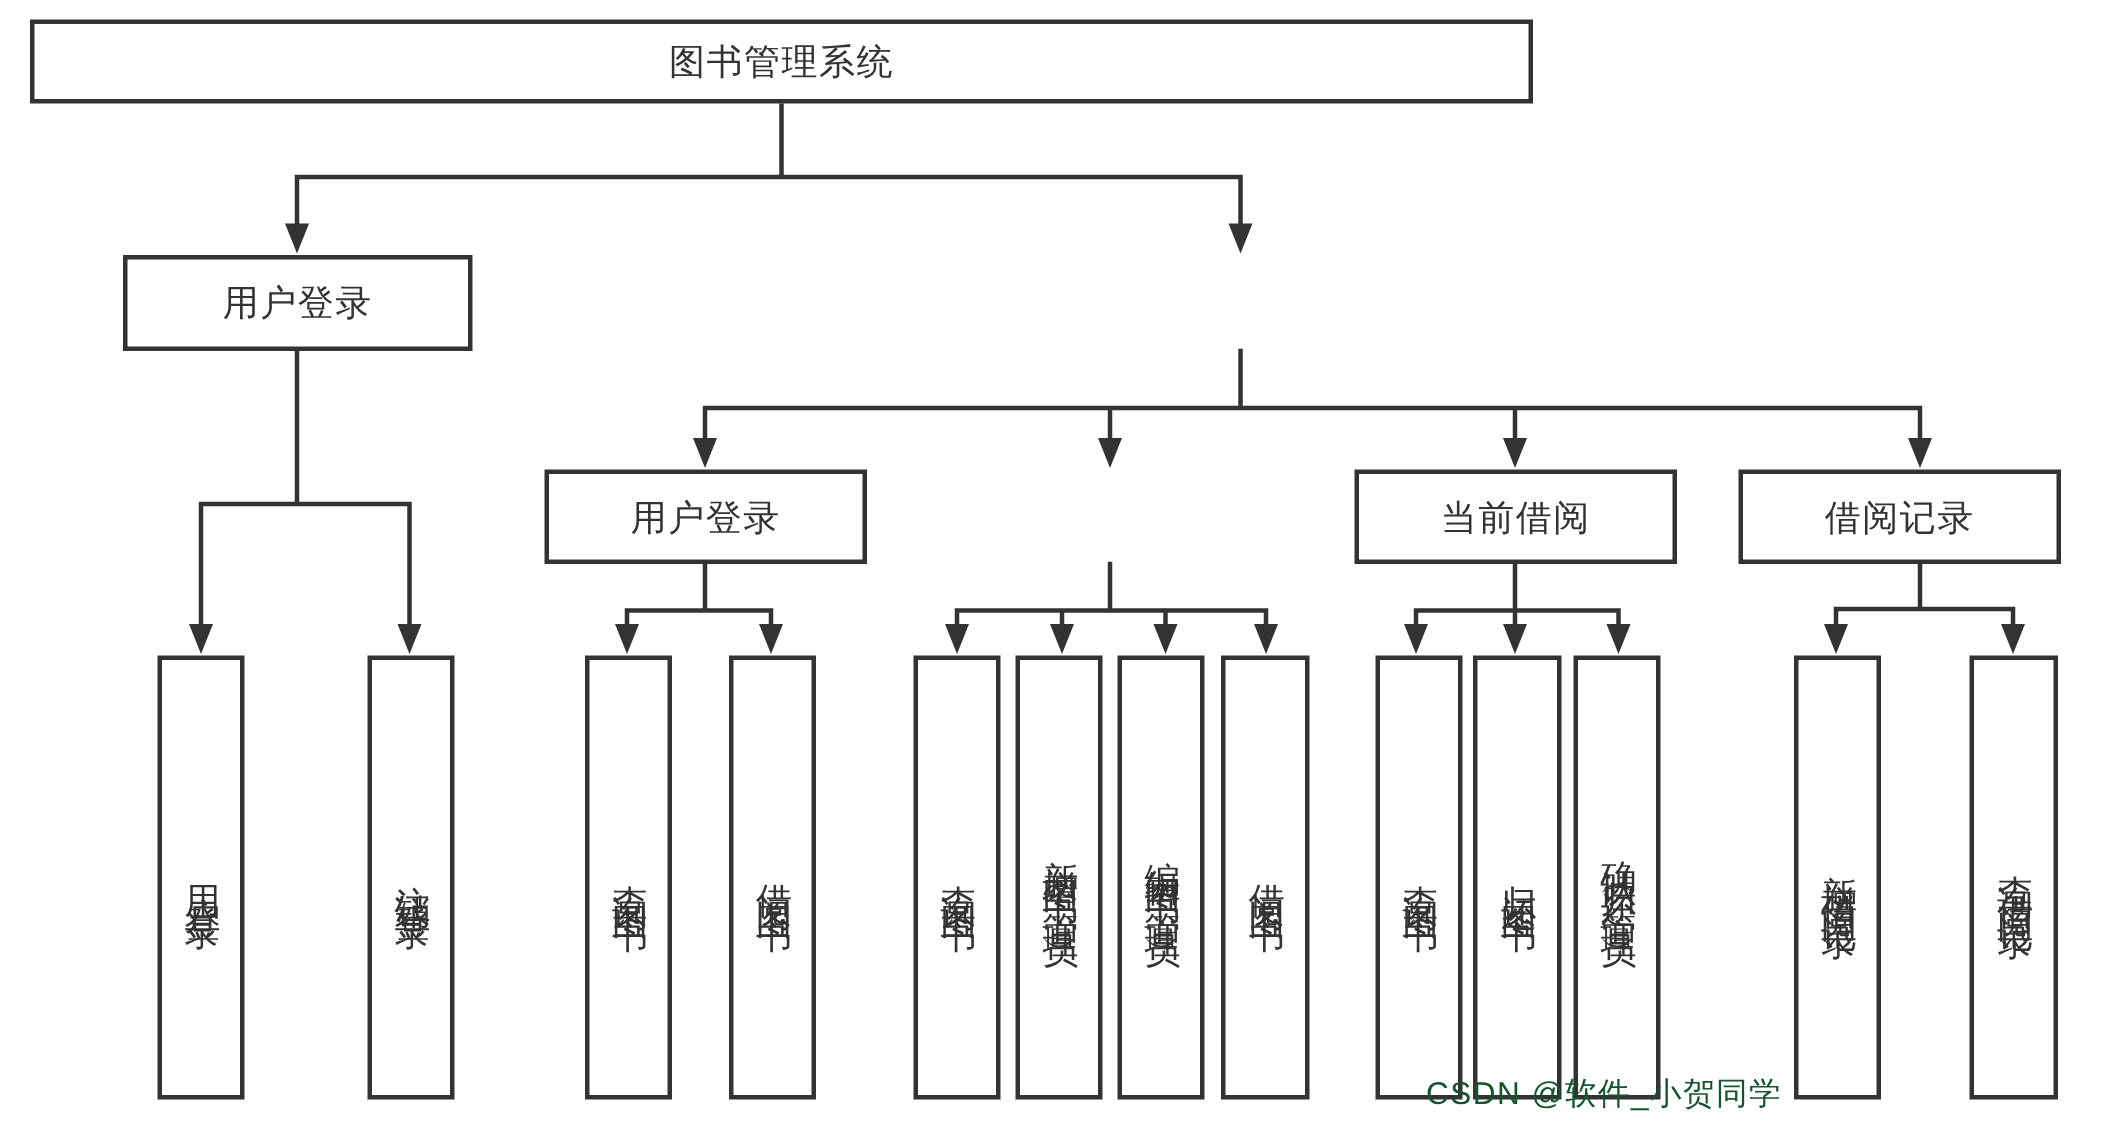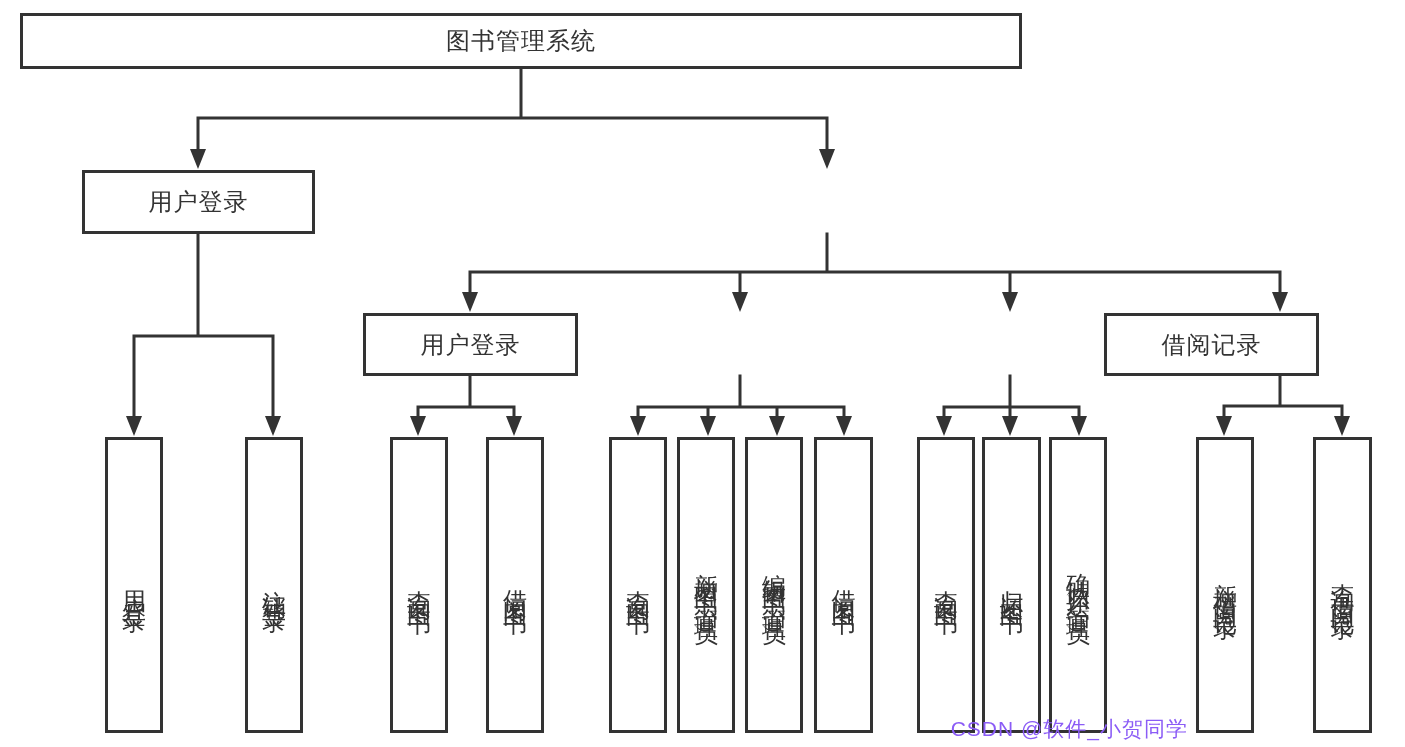--- a/index.html
+++ b/index.html
@@ -19,21 +19,21 @@
   .hlabel{
     font-size:24px;letter-spacing:1px;color:#333333;white-space:nowrap;
   }
   .vlabel{
     writing-mode:vertical-rl;text-orientation:mixed;
     font-size:24px;letter-spacing:7px;color:#333333;
     line-height:1;white-space:nowrap;
   }
   .watermark{
     position:absolute;right:4px;top:715px;
-    font-size:21px;color:#8b5cf6;letter-spacing:1px;white-space:nowrap;
+    font-size:21px;color:#14532d;letter-spacing:1px;white-space:nowrap;
   }
 </style>
 </head>
 <body>
 
 <div class="stage">
 
   <svg class="connectors" viewBox="0 0 1405 747" xmlns="http://www.w3.org/2000/svg">
     <path fill="none" stroke="#333333" stroke-width="3" stroke-linecap="square" d="
       M521,69 V118 M198,118 H827 M198,118 V152 M827,118 V152
@@ -57,21 +57,24 @@
     <span class="hlabel">图书管理系统</span>
   </div>
 
   <div class="node" style="left:82px;top:170px;width:233px;height:64px">
     <span class="hlabel">用户登录</span>
   </div>
 
   <div class="node" style="left:363px;top:313px;width:215px;height:63px">
     <span class="hlabel">用户登录</span>
   </div>
-  <div class="node" style="left:1104px;top:313px;width:215px;height:63px">
+  <div class="node" style="left:903px;top:313px;width:215px;height:63px">
+    <span class="hlabel">当前借阅</span>
+  </div>
+  <div class="node" style="left:1159px;top:313px;width:215px;height:63px">
     <span class="hlabel">借阅记录</span>
   </div>
 
   <div class="node" style="left:105px;top:437px;width:58px;height:296px">
     <span class="vlabel">用户登录</span>
   </div>
   <div class="node" style="left:245px;top:437px;width:58px;height:296px">
     <span class="vlabel">注销登录</span>
   </div>
 

